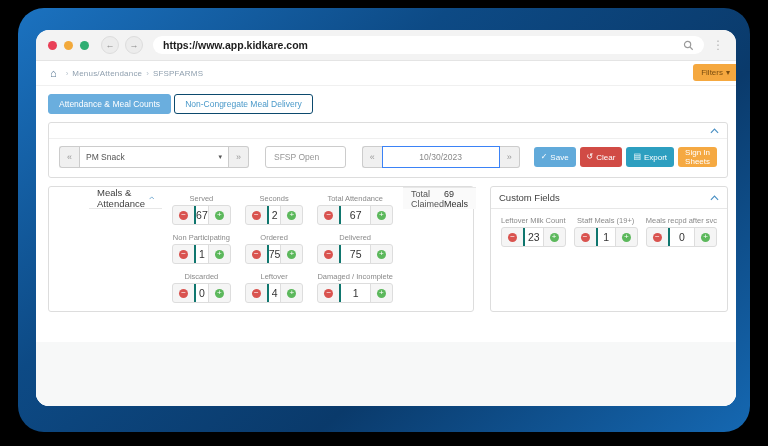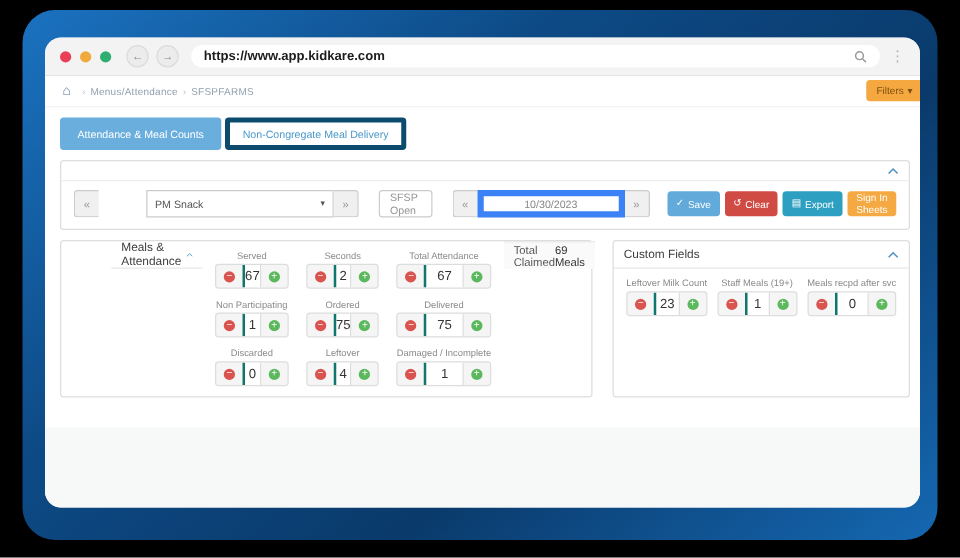--- a/index.html
+++ b/index.html
@@ -31,39 +31,39 @@
     padding-left:14px;position:relative;flex:0 0 auto;}
   .home-glyph{color:#5b7a95;font-size:11px;margin-right:5px;line-height:1;}
   .crumb-sep{color:#b8c4ce;font-size:8px;margin:0 4px;}
   .crumb{font-size:8px;color:#90a0af;letter-spacing:.2px;}
   .filters-btn{position:absolute;right:0;top:3px;height:17px;background:#f5a83f;border-radius:3px 0 0 3px;
     color:#7c4e10;font-size:8px;display:flex;align-items:center;gap:3px;padding:0 6px 0 8px;}
   
   .content{flex:1;position:relative;background:#fff;padding:6px 8px 0 12px;}
   .footer-band{position:absolute;left:0;right:0;bottom:0;height:64px;background:#f7f8f8;}
   .tabs{display:flex;gap:3px;margin:2px 0 8px;}
-  .tab{font-size:8.5px;padding:4px 10px;border-radius:3px;border:4px solid #0c4a6e;background:#fff;color:#4a99c9;}
+  .tab{font-size:8.5px;padding:4px 10px;border-radius:3px;border:1px solid #0c4a6e;background:#fff;color:#4a99c9;}
   .tab.active{background:#6aaede;border-color:#6aaede;color:#fff;}
   .panel{border:1px solid #ddd;border-radius:3px;background:#fff;}
   .mini-head{height:15px;display:flex;justify-content:flex-end;align-items:center;padding-right:8px;border-bottom:1px solid #efefef;}
   .chev{display:block;}
   .selector-body{display:flex;align-items:flex-end;padding:7px 10px 9px;}
   .meal-label{font-size:7.5px;color:#666;text-align:center;margin-bottom:3px;}
   .igroup{display:flex;}
   .ibtn{width:20px;height:22px;background:#f0f0f0;border:1px solid #ccc;color:#999;font-size:9px;
     display:flex;align-items:center;justify-content:center;box-sizing:border-box;}
   .ibtn.left{border-radius:3px 0 0 3px;border-right:none;}
   .ibtn.right{border-radius:0 3px 3px 0;border-left:none;}
   .selectbox{width:150px;height:22px;border:1px solid #ccc;box-sizing:border-box;background:#fff;
-    display:flex;align-items:center;justify-content:space-between;padding:0 6px;font-size:8.5px;color:#555;margin-left:38px;}
+    display:flex;align-items:center;justify-content:space-between;padding:0 6px;font-size:8.5px;color:#555;}
   .textfield{height:22px;border:1px solid #ccc;border-radius:3px;box-sizing:border-box;background:#fff;
     display:flex;align-items:center;padding:0 8px;font-size:8.5px;color:#959595;}
   .sitefield{width:176px;margin-left:16px;}
   .dategroup{margin-left:16px;}
-  .datefield{width:118px;height:22px;border:5px solid #3b82f6;box-sizing:border-box;background:#fff;
+  .datefield{width:118px;height:22px;border:1px solid #3b82f6;box-sizing:border-box;background:#fff;
     display:flex;align-items:center;justify-content:center;font-size:8.5px;color:#888;}
   .actions{display:flex;gap:4px;margin-left:14px;margin-bottom:1px;}
   .btn{height:20px;border:none;border-radius:3px;color:#fff;font-size:8px;display:flex;align-items:center;
     gap:3px;padding:0 7px;font-family:"Liberation Sans",sans-serif;}
   .btn .bicon{font-size:8px;line-height:1;}
   .btn.save{background:#61aada;}
   .btn.clear{background:#d14b45;}
   .btn.export{background:#2d9fc0;}
   .btn.signin{background:#f5a942;align-items:center;}
   

